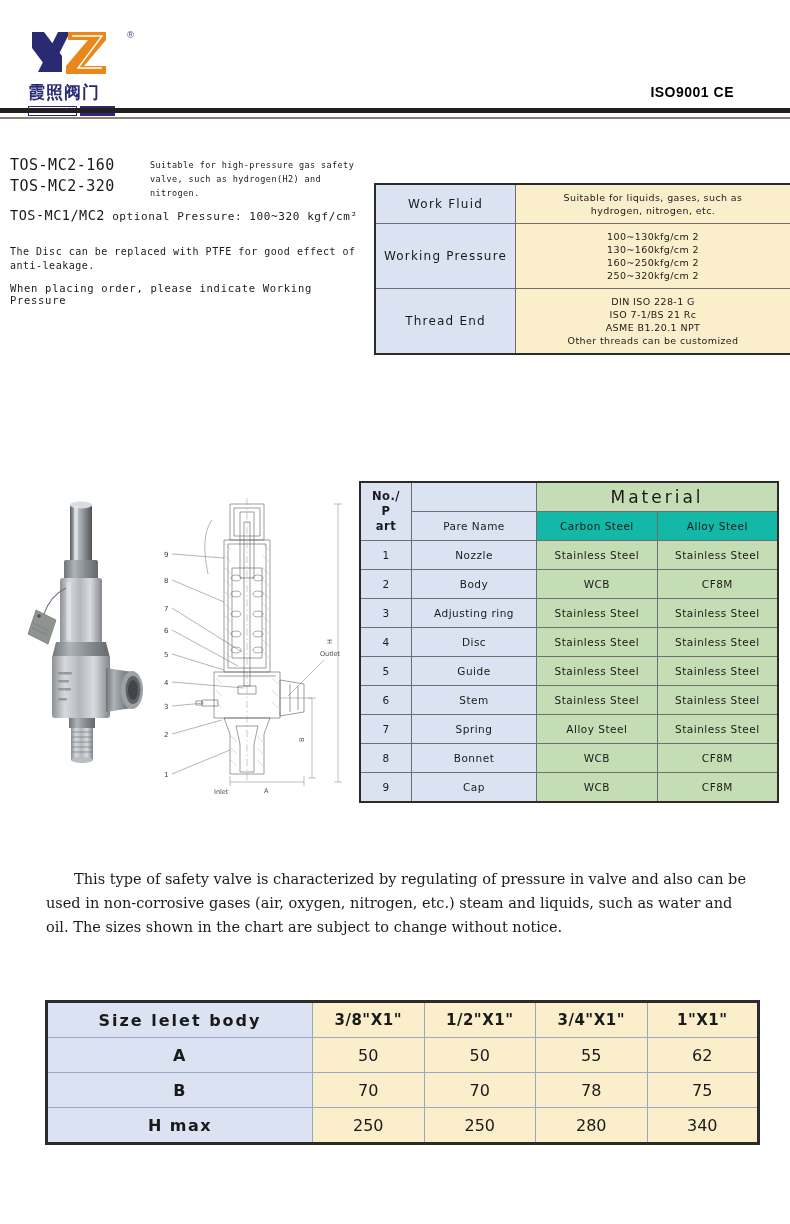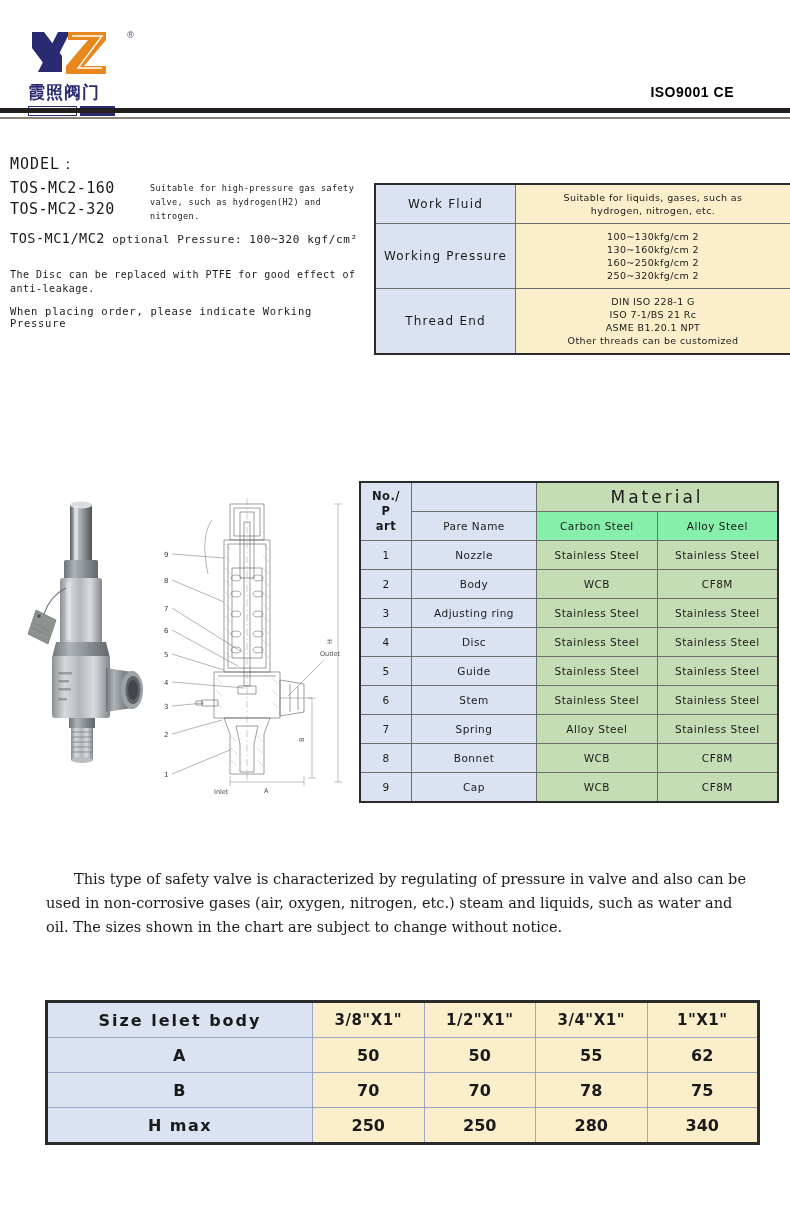--- a/index.html
+++ b/index.html
@@ -214,21 +214,21 @@
   }
   #mat-table td.mat-head {
     background: #c5ddb4;
     font-size: 17px;
     letter-spacing: 3px;
   }
   #mat-table td.sub-blue {
     background: #dbe2f2;
   }
   #mat-table td.sub-green {
-    background: #86efac;
+    background: #14b8a6;
   }
   #mat-table td.num {
     background: #dbe2f2;
     width: 48px;
   }
   #mat-table td.pname {
     background: #dbe2f2;
     width: 122px;
   }
   #mat-table td.mcell {
@@ -265,21 +265,21 @@
   }
   #size-table td.row-lbl {
     background: #dbe2f2;
     font-size: 16px;
     letter-spacing: 1.5px;
     font-weight: bold;
   }
   #size-table td.cell {
     background: #fbeecb;
     font-size: 16px;
-    font-weight: bold;
+    font-weight: normal;
   }
 
   
   #para {
     position: absolute;
     left: 46px; top: 852px;
     width: 700px;
     font-family: "DejaVu Serif", serif;
     font-size: 14.5px;
     line-height: 24px;
@@ -323,21 +323,20 @@
     </div>
   </div>
 
   <div id="cert-text">ISO9001 CE</div>
 
   <div id="rule-thick"></div>
   <div id="rule-thin"></div>
 </div>
 
 <div id="model-block">
-  <div id="model-label" class="mono">MODEL：</div>
 
   <div id="model-row">
     <div id="model-codes" class="mono">
       <div>TOS-MC2-160</div>
       <div>TOS-MC2-320</div>
     </div>
     <div id="model-note" class="mono">Suitable for high-pressure gas safety valve, such as hydrogen(H2) and nitrogen.</div>
   </div>
 
   <div id="pressure-line" class="mono">

